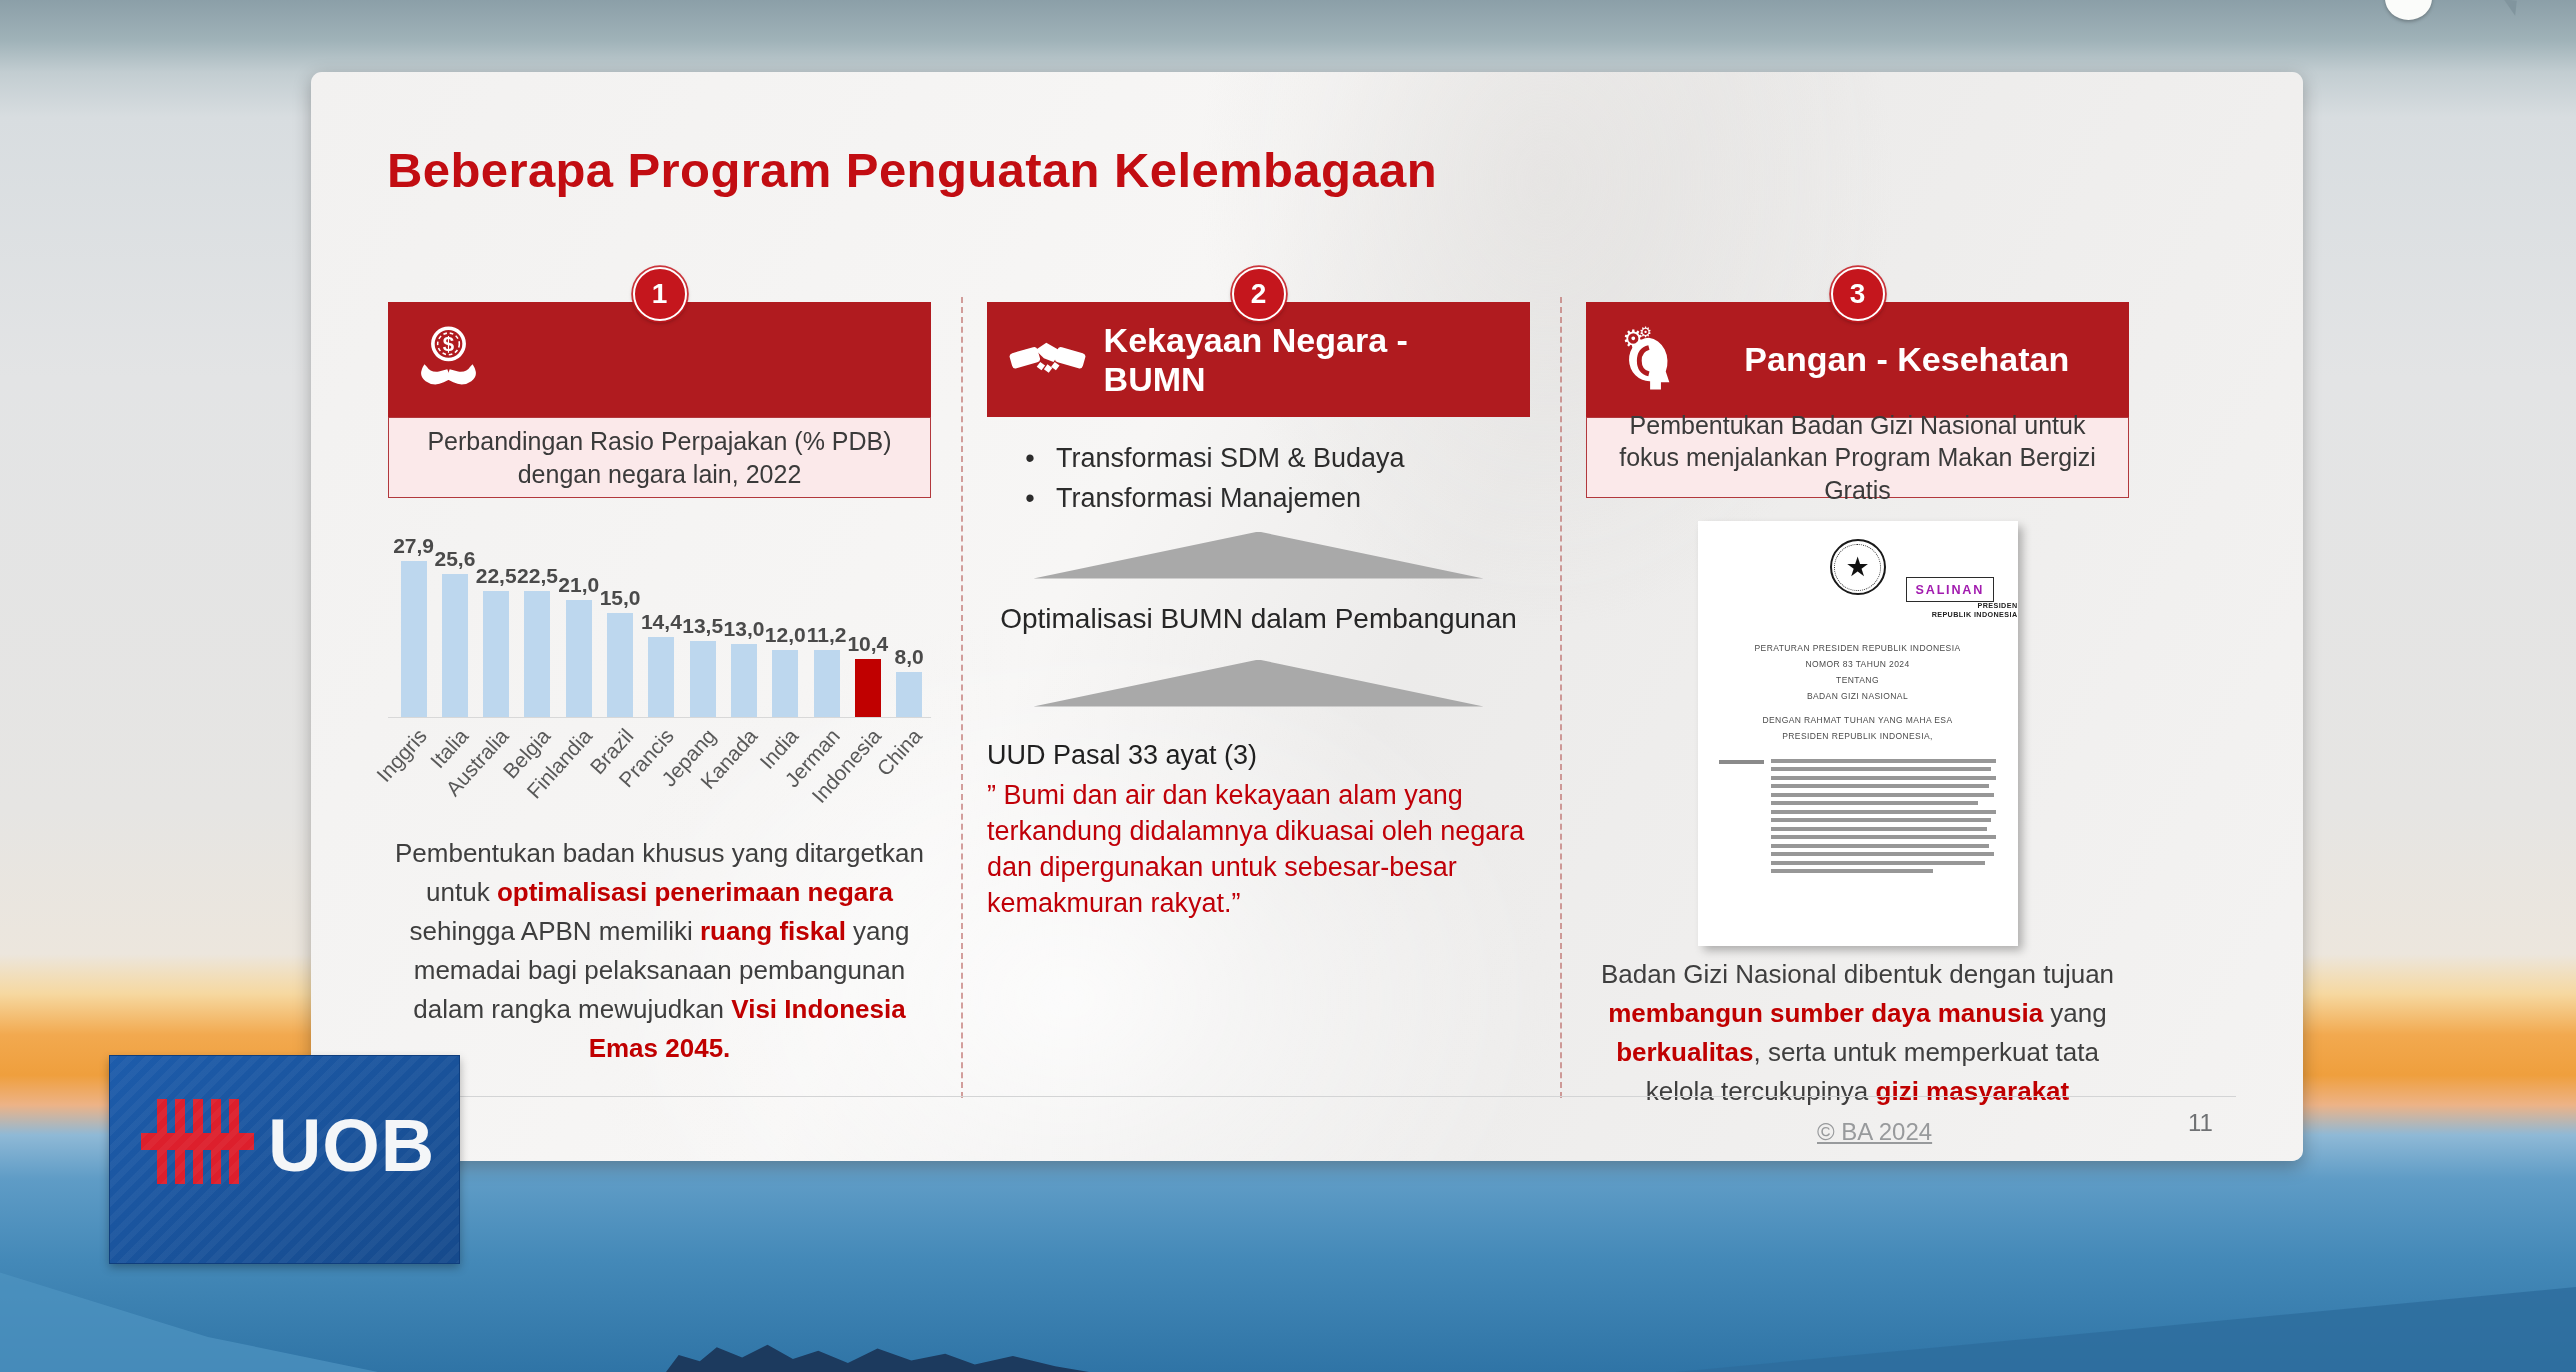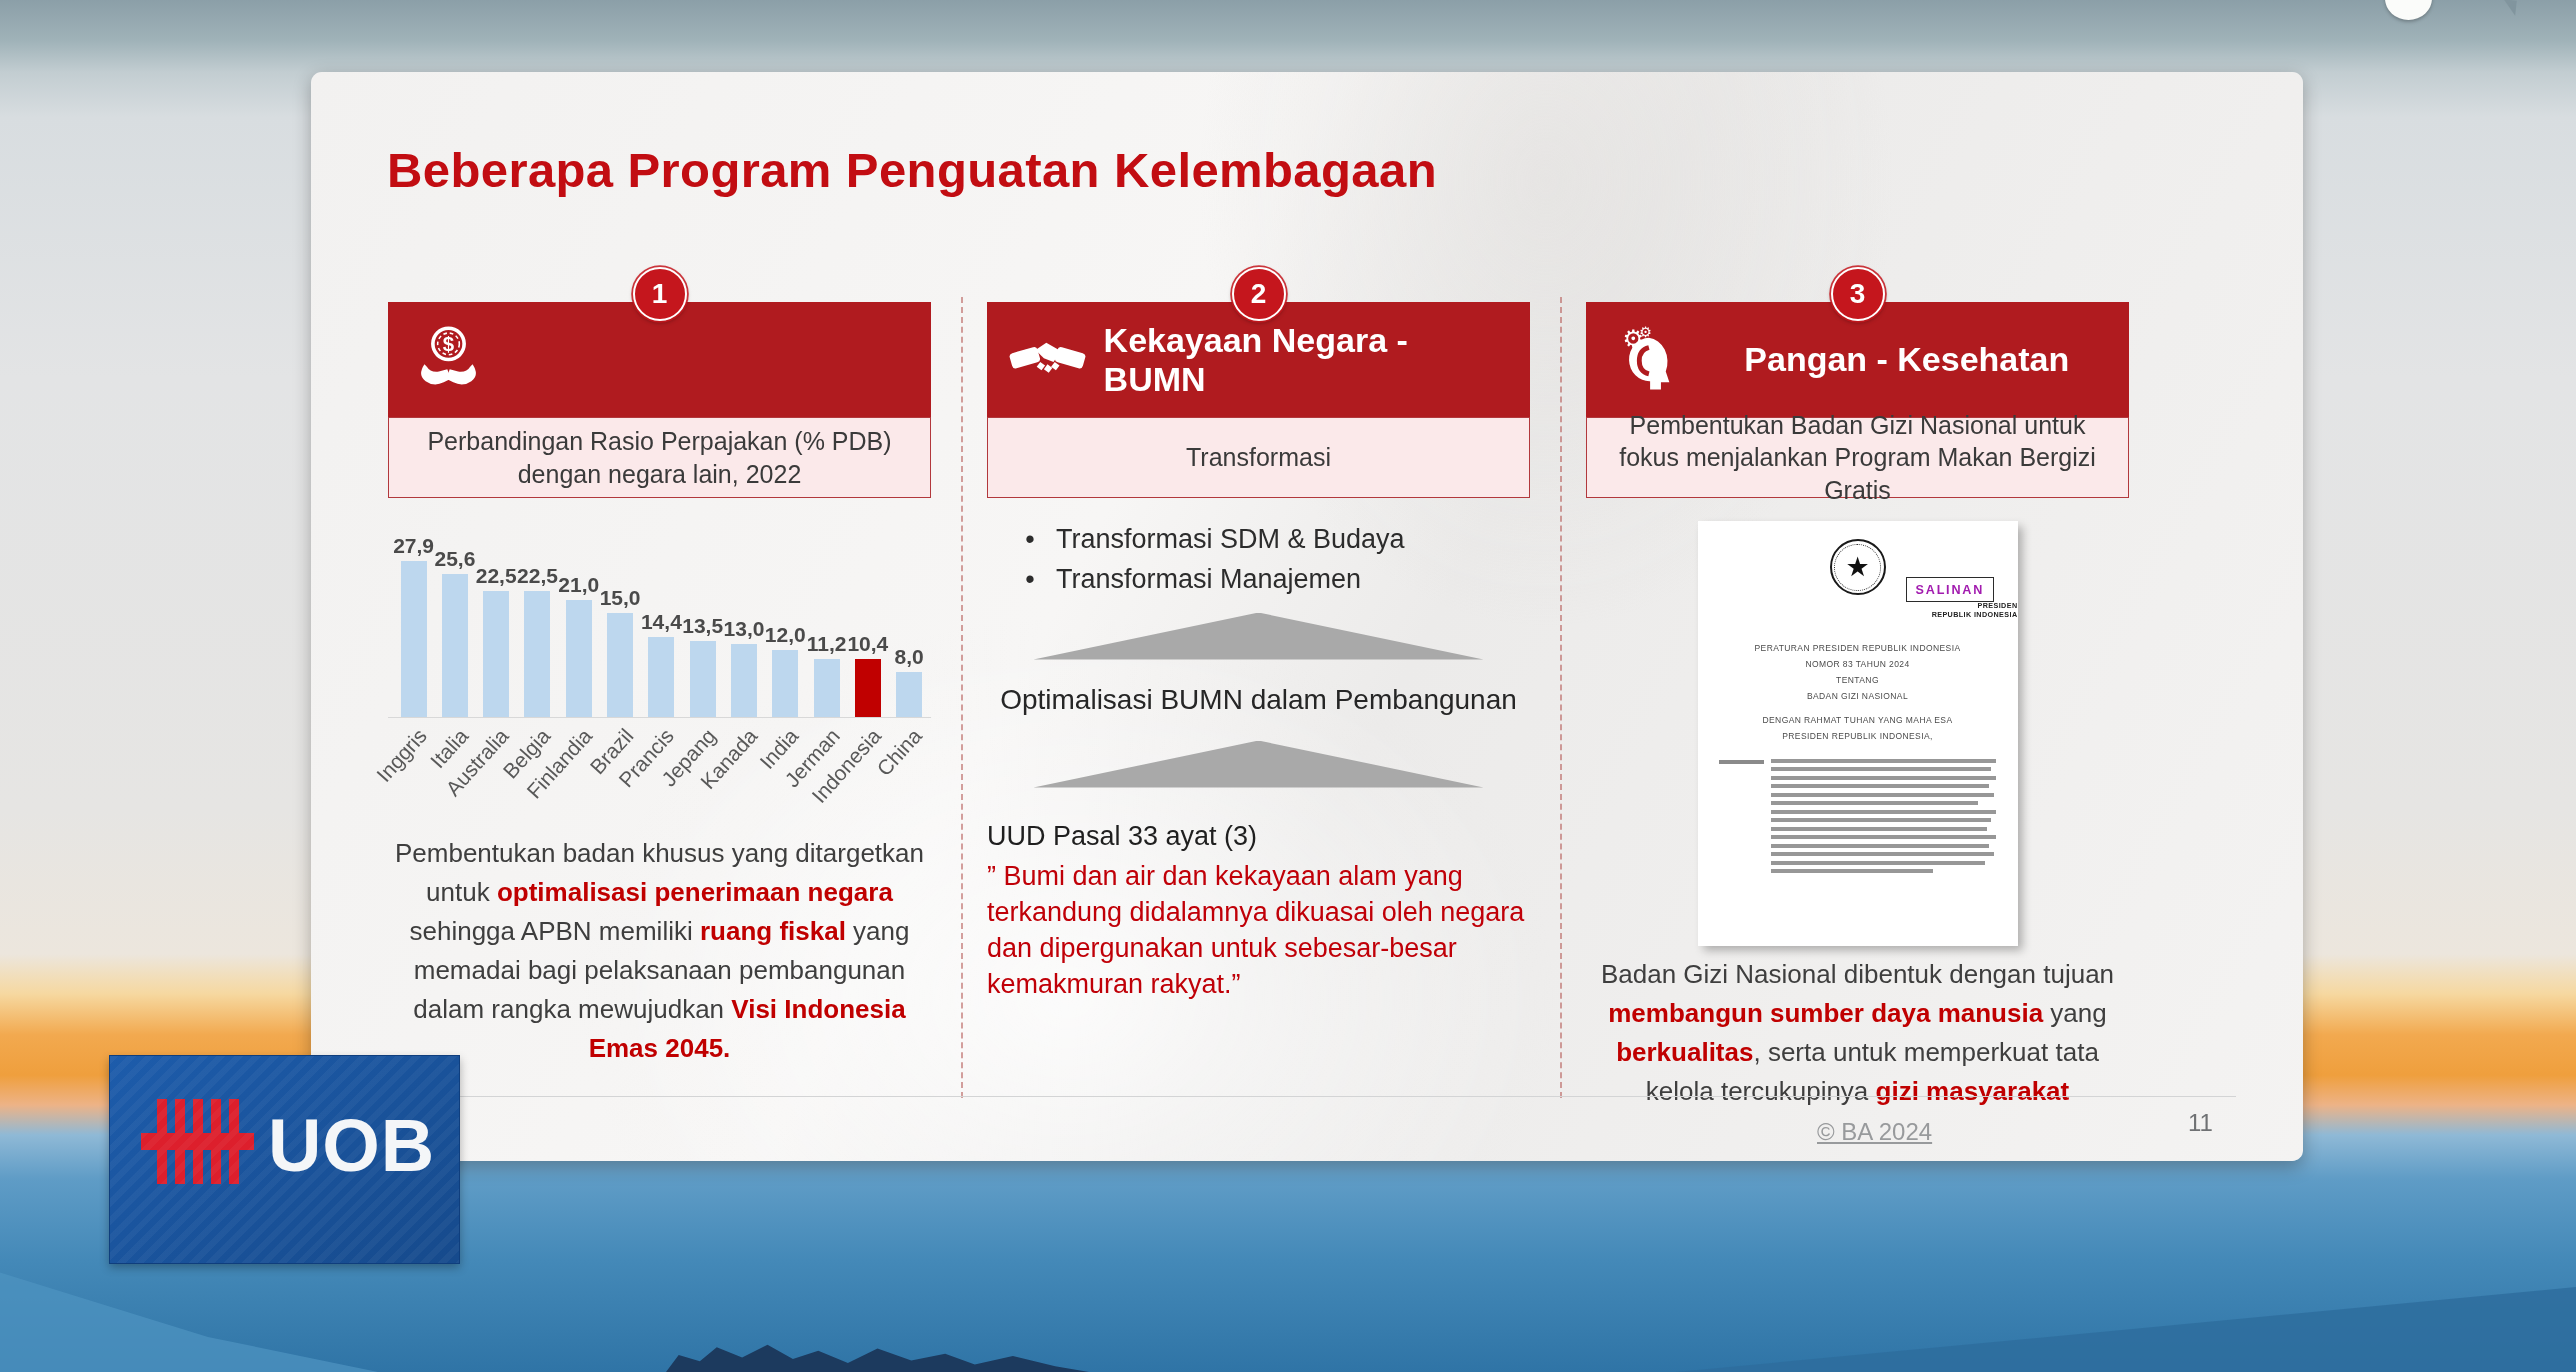--- a/index.html
+++ b/index.html
@@ -164,21 +164,21 @@
                 <div class="cat">Jepang</div>
               </div>
               <div class="bar" style="height: 73px; background: rgb(189, 215, 238);">
                 <div class="val">13,0</div>
                 <div class="cat">Kanada</div>
               </div>
               <div class="bar" style="height: 67px; background: rgb(189, 215, 238);">
                 <div class="val">12,0</div>
                 <div class="cat">India</div>
               </div>
-              <div class="bar" style="height: 58px; background: rgb(189, 215, 238);">
+              <div class="bar" style="height: 67px; background: rgb(189, 215, 238);">
                 <div class="val">11,2</div>
                 <div class="cat">Jerman</div>
               </div>
               <div class="bar" style="height: 58px; background: rgb(192, 0, 0);">
                 <div class="val">10,4</div>
                 <div class="cat">Indonesia</div>
               </div>
               <div class="bar" style="height: 45px; background: rgb(189, 215, 238);">
                 <div class="val">8,0</div>
                 <div class="cat">China</div>
@@ -195,21 +195,20 @@
           <svg class="hdr-icon" viewBox="0 0 64 64">
             <g fill="#fff">
               <rect x="1" y="24" width="24" height="13" rx="3" transform="rotate(-16 13 30)"></rect>
               <rect x="39" y="24" width="24" height="13" rx="3" transform="rotate(16 51 30)"></rect>
               <path d="M22 24 l9 -6 12 7 -6 9 -8 -3 z"></path>
               <path d="M26 34 l4 3 -3 4 -4 -3 z M32 36 l4 3 -3 4 -4 -3 z M38 34 l4 3 -3 4 -4 -3 z"></path>
             </g>
           </svg>
           <div class="hdr-title left">Kekayaan Negara - BUMN</div>
         </div>
-        <div class="sub">Transformasi</div>
 
         <ul class="bullets">
             <li>Transformasi SDM &amp; Budaya</li>
             <li>Transformasi Manajemen</li>
           </ul>
 
         <div class="tri t1"></div>
         <div class="funnel-label">Optimalisasi BUMN dalam Pembangunan</div>
         <div class="tri t2"></div>
 

